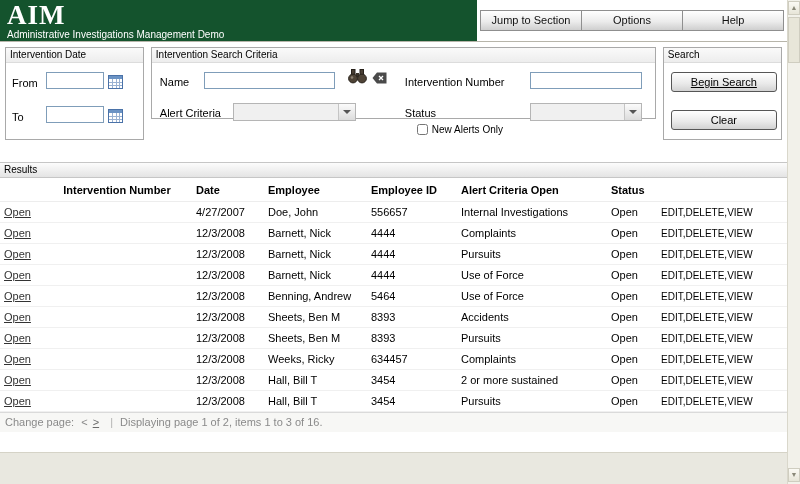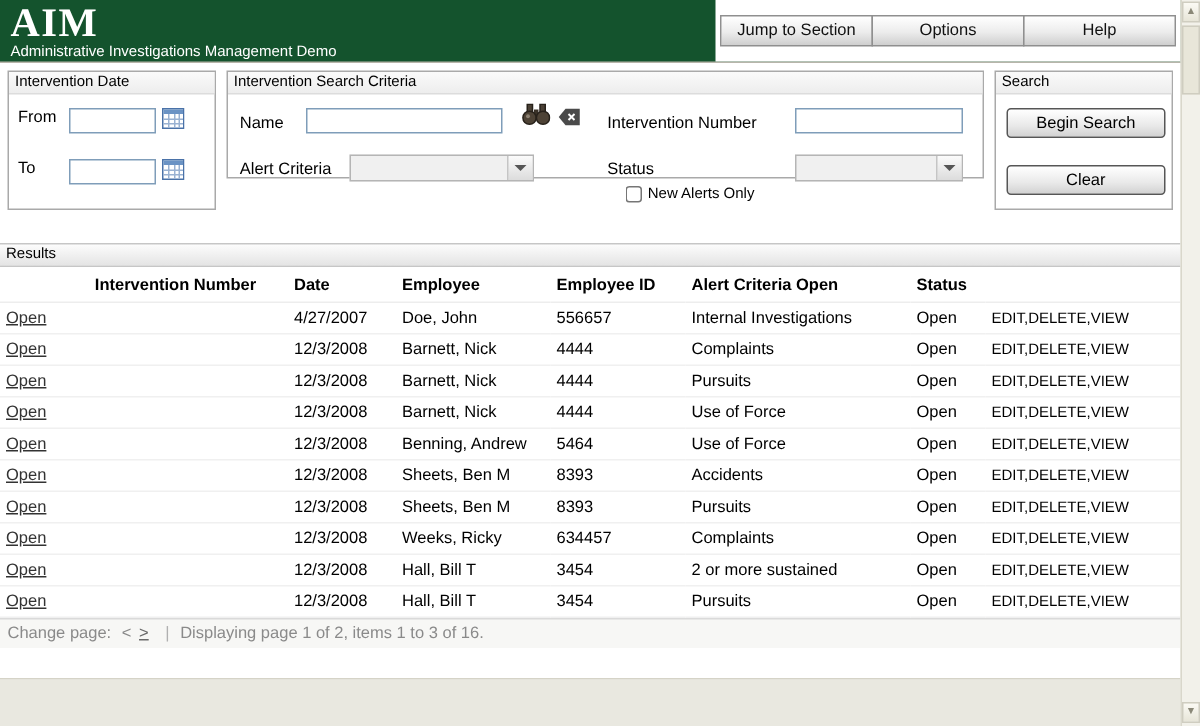--- a/index.html
+++ b/index.html
@@ -38,21 +38,21 @@
   
   #content { background: #fff; height: 411px; position: relative; border-bottom: 1px solid #d5d3c7; }
   .panels { display: flex; padding: 5px 5px 0 5px; }
   .panel { border: 1px solid #a9a9a9; background: #fff; }
   .panel-title { font-size: 10px; padding: 1px 4px 2px; height: 15px;
     background: linear-gradient(#fafafa, #ededed); border-bottom: 1px solid #dcdcdc; }
   .panel-date { width: 141px; height: 93px; }
   .panel-criteria { width: 513px; height: 72px; margin-left: 7px; position: relative; }
   .panel-search { width: 121px; height: 93px; margin-left: 7px; position: relative; }
 
-  .date-row { display: flex; align-items: flex-start; padding: 0 6px; }
+  .date-row { display: flex; align-items: flex-end; padding: 0 6px; }
   .date-row.first { margin-top: 9px; }
   .date-row.second { margin-top: 17px; }
   .date-row label { width: 34px; font-size: 11px; }
   input.text { height: 17px; border: 1px solid #7f9db9; font-size: 11px; padding: 1px 2px; outline: none; }
   .date-row input.text { width: 58px; }
   .icon-btn { display: inline-block; margin-left: 4px; cursor: pointer; line-height: 0; }
 
   .fld-label { position: absolute; font-size: 11px; white-space: nowrap; }
   .pos-name-label { left: 8px; top: 28px; }
   .pos-name-input { position: absolute; left: 52px; top: 24px; width: 131px; }
@@ -74,21 +74,21 @@
   .combo-btn { width: 17px; border-left: 1px solid #c5c5c5;
     background: linear-gradient(#fbfbfb, #dcdcdc); display: flex; align-items: center;
     justify-content: center; cursor: pointer; }
   .combo-arrow { width: 0; height: 0; border-left: 4px solid transparent;
     border-right: 4px solid transparent; border-top: 4px solid #555; }
 
   .btn { position: absolute; left: 7px; width: 106px; height: 20px;
     border: 1px solid #565656; border-radius: 3px;
     background: linear-gradient(#ffffff, #e9e9e9 60%, #d2d2d2);
     font-size: 11px; text-align: center; line-height: 18px; cursor: pointer; }
-  .btn-begin { top: 24px; }
+  .btn-begin { top: 24px; text-decoration: underline; }
   .btn-clear { top: 62px; }
 
   
   .results-bar { margin-top: 22px; background: linear-gradient(#fcfcfc, #e4e4e4);
     border-top: 1px solid #c6c6c6; border-bottom: 1px solid #c6c6c6;
     font-size: 10px; padding: 1px 4px 2px; }
   table { width: 100%; border-collapse: collapse; font-size: 11px; table-layout: fixed; }
   th { font-weight: bold; text-align: left; padding: 6px 4px 5px; font-size: 11px;
     border-bottom: 1px solid #ededed; overflow: hidden; white-space: nowrap; }
   th.center { text-align: center; }

